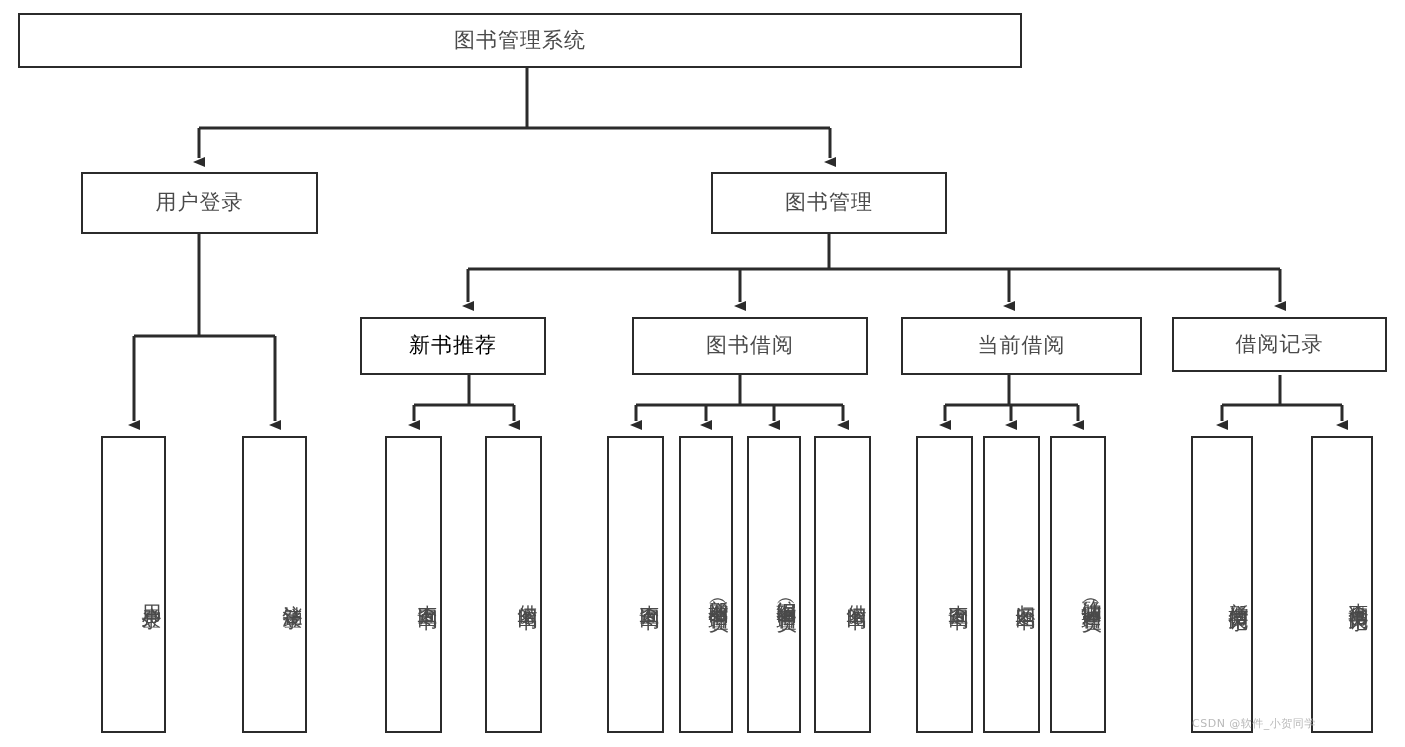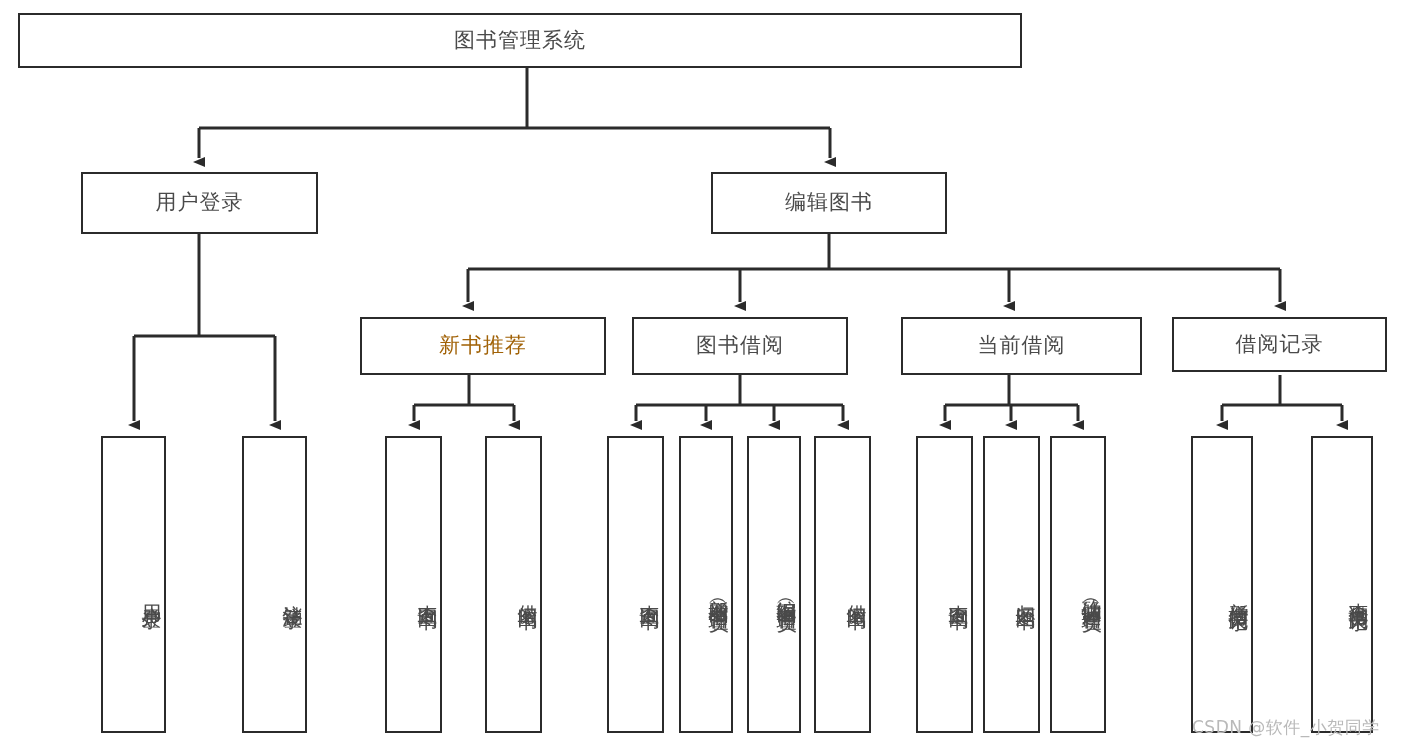--- a/index.html
+++ b/index.html
@@ -52,21 +52,21 @@
     align-items: flex-start;
     justify-content: center;
   }
   .node.vert .vlabel {
     writing-mode: vertical-rl;
     text-orientation: upright;
     white-space: nowrap;
   }
   .watermark {
     position: absolute;
-    font-size: 17px;
+    font-size: 11px;
     color: #b9b9b9;
     letter-spacing: 0.5px;
     white-space: nowrap;
     z-index: 3;
   }
 </style>
 </head>
 <body>
 
 <div id="canvas" style="background: rgb(255, 255, 255);">
@@ -122,27 +122,27 @@
   </svg>
 
   <div class="node horiz" id="node-root" style="left: 18px; top: 13px; width: 1004px; height: 55px; border-color: rgb(43, 43, 43); background: rgb(255, 255, 255); color: rgb(74, 74, 74);">
     <span>图书管理系统</span>
   </div>
 
   <div class="node horiz" id="node-l2-0" style="left: 81px; top: 172px; width: 237px; height: 62px; border-color: rgb(43, 43, 43); background: rgb(255, 255, 255); color: rgb(74, 74, 74);">
     <span>用户登录</span>
   </div>
   <div class="node horiz" id="node-l2-1" style="left: 711px; top: 172px; width: 236px; height: 62px; border-color: rgb(43, 43, 43); background: rgb(255, 255, 255); color: rgb(74, 74, 74);">
-    <span>编辑图书</span>
+    <span>图书管理</span>
   </div>
 
-  <div class="node horiz" id="node-l3-0" style="left: 360px; top: 317px; width: 246px; height: 58px; border-color: rgb(43, 43, 43); background: rgb(255, 255, 255); color: #a16207;">
+  <div class="node horiz" id="node-l3-0" style="left: 360px; top: 317px; width: 186px; height: 58px; border-color: rgb(43, 43, 43); background: rgb(255, 255, 255); color: #000000;">
     <span>新书推荐</span>
   </div>
-  <div class="node horiz" id="node-l3-1" style="left: 632px; top: 317px; width: 216px; height: 58px; border-color: rgb(43, 43, 43); background: rgb(255, 255, 255); color: rgb(74, 74, 74);">
+  <div class="node horiz" id="node-l3-1" style="left: 632px; top: 317px; width: 236px; height: 58px; border-color: rgb(43, 43, 43); background: rgb(255, 255, 255); color: rgb(74, 74, 74);">
     <span>图书借阅</span>
   </div>
   <div class="node horiz" id="node-l3-2" style="left: 901px; top: 317px; width: 241px; height: 58px; border-color: rgb(43, 43, 43); background: rgb(255, 255, 255); color: rgb(74, 74, 74);">
     <span>当前借阅</span>
   </div>
   <div class="node horiz" id="node-l3-3" style="left: 1172px; top: 317px; width: 215px; height: 55px; border-color: rgb(43, 43, 43); background: rgb(255, 255, 255); color: rgb(74, 74, 74);">
     <span>借阅记录</span>
   </div>
 
   <div class="node vert" id="node-leaf-0" style="left: 101px; top: 436px; width: 65px; height: 297px; border-color: rgb(43, 43, 43); background: rgb(255, 255, 255); color: rgb(74, 74, 74);">

